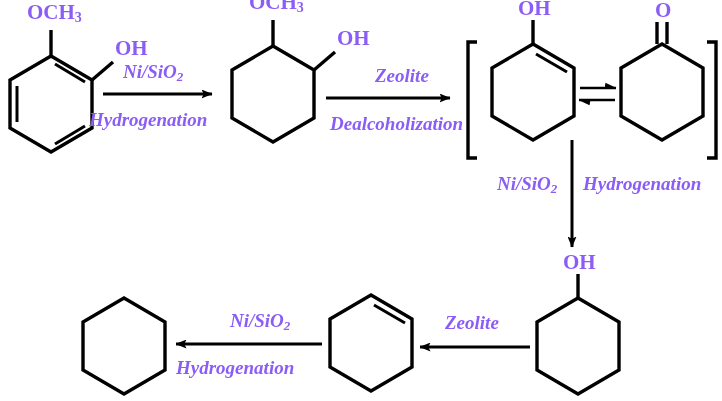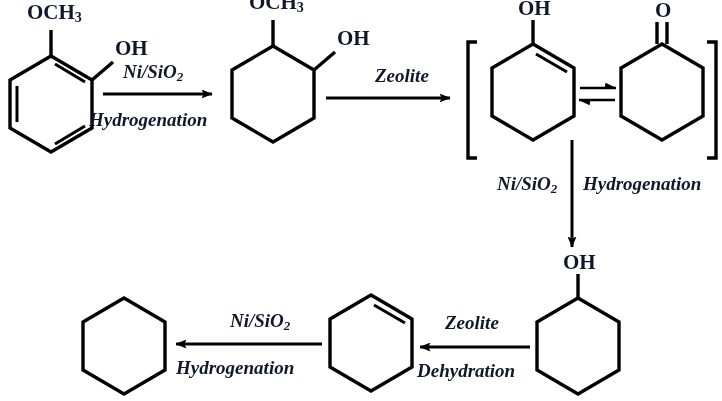--- a/index.html
+++ b/index.html
@@ -1,21 +1,21 @@
 <!DOCTYPE html>
 <html><head>
 <meta charset="utf-8">
 <style>
   html,body{margin:0;padding:0;background:#ffffff;}
   body{width:722px;height:401px;overflow:hidden;
        font-family:"Liberation Serif",serif;color:#000;}
   #scheme{position:relative;width:722px;height:401px;}
   #scheme svg{position:absolute;left:0;top:0;}
   .lbl{position:absolute;font-family:"Liberation Serif",serif;font-weight:bold;
-       color:#0f172a;white-space:nowrap;line-height:1;}
+       color:#8b5cf6;white-space:nowrap;line-height:1;}
   .atom{font-size:21px;letter-spacing:0px;}
   .atom sub{font-size:14px;vertical-align:-3px;}
   .cond{font-size:19px;font-style:italic;}
   .cond sub{font-size:13px;vertical-align:-3px;}
 </style>
 </head>
 <body>
 
 <div id="scheme">
 
@@ -123,27 +123,27 @@
   <div class="lbl atom" style="left:655px;top:0px;">O</div>
 
   <div class="lbl atom" style="left:563px;top:252px;">OH</div>
 
   <div class="lbl cond" style="left:123px;top:62px;">
     <span>Ni/SiO</span><sub>2</sub>
   </div>
   <div class="lbl cond" style="left:89px;top:110px;">Hydrogenation</div>
 
   <div class="lbl cond" style="left:375px;top:66px;">Zeolite</div>
+  <div class="lbl cond" style="left:330px;top:114px;">Dealcoholization</div>
 
   <div class="lbl cond" style="left:497px;top:174px;">
     <span>Ni/SiO</span><sub>2</sub>
   </div>
   <div class="lbl cond" style="left:583px;top:174px;">Hydrogenation</div>
 
   <div class="lbl cond" style="left:445px;top:313px;">Zeolite</div>
-  <div class="lbl cond" style="left:417px;top:361px;">Dehydration</div>
 
   <div class="lbl cond" style="left:230px;top:311px;">
     <span>Ni/SiO</span><sub>2</sub>
   </div>
   <div class="lbl cond" style="left:176px;top:358px;">Hydrogenation</div>
 
 </div>
 
 </body></html>

